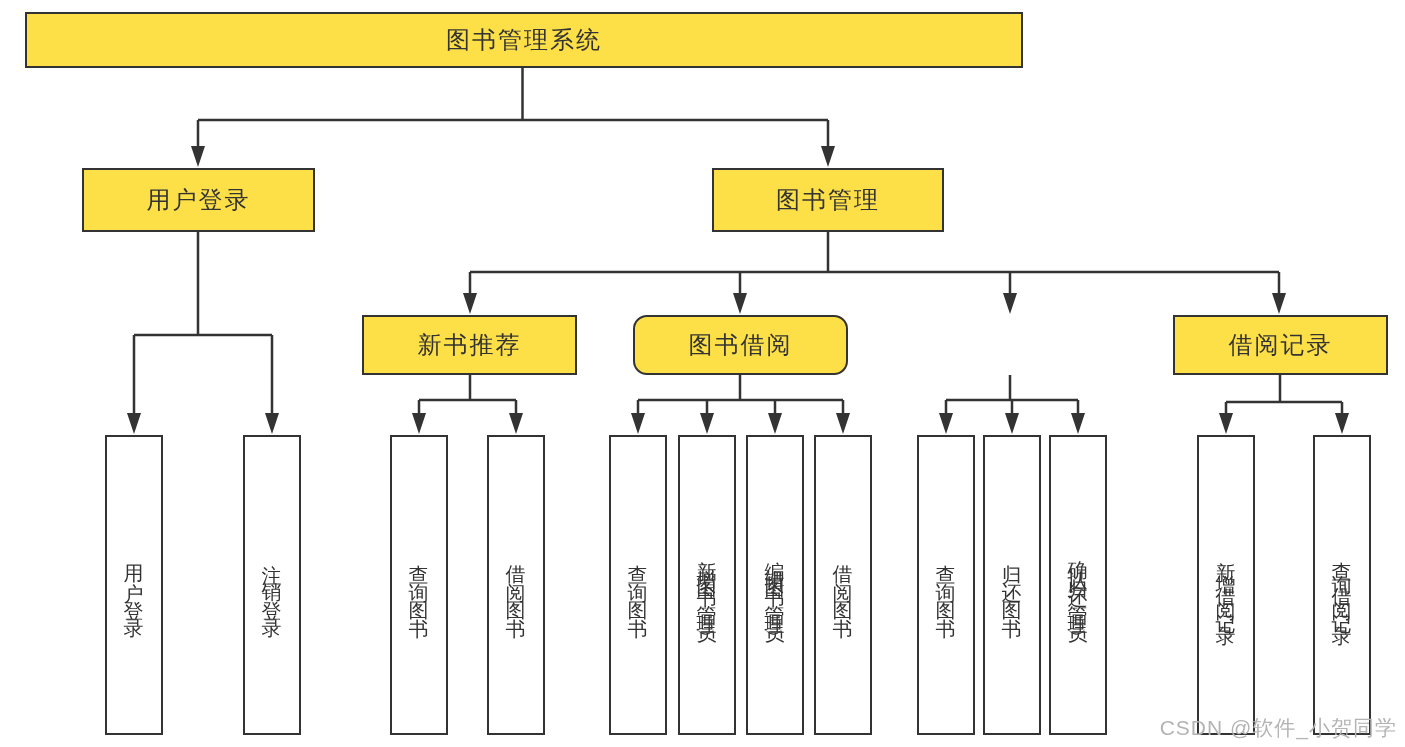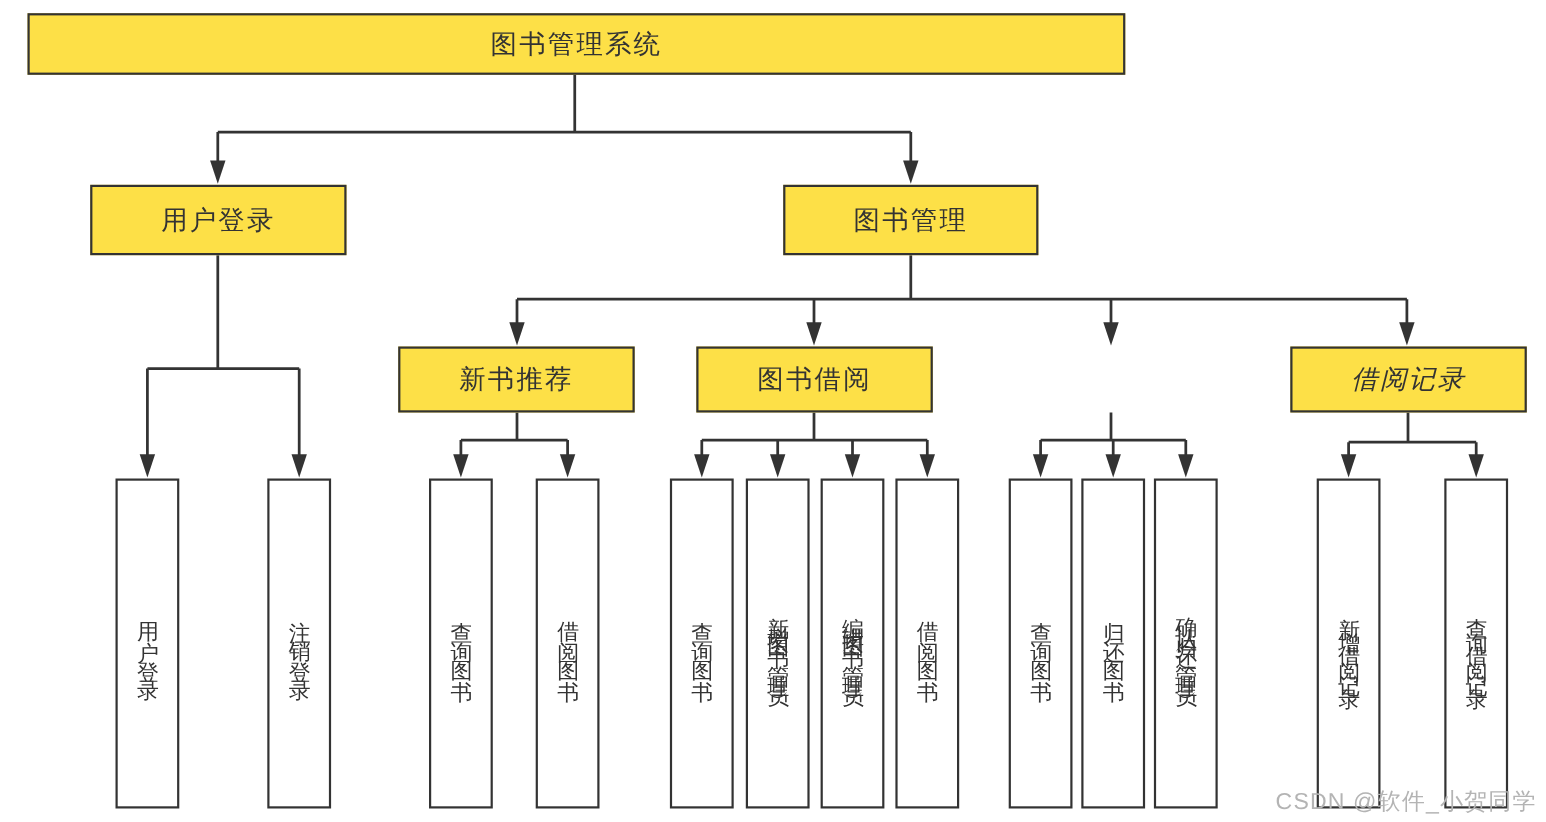--- a/index.html
+++ b/index.html
@@ -103,22 +103,22 @@
       <polygon points="1335,413 1349,413 1342,434"></polygon>
     </g>
   </svg>
 
   <div class="hbox" style="left:25px; top:12px; width:998px; height:56px;">图书管理系统</div>
 
   <div class="hbox" style="left:82px; top:168px; width:233px; height:64px;">用户登录</div>
   <div class="hbox" style="left:712px; top:168px; width:232px; height:64px;">图书管理</div>
 
   <div class="hbox" style="left:362px; top:315px; width:215px; height:60px;">新书推荐</div>
-  <div class="hbox" style="left:633px; top:315px; width:215px; height:60px;">图书借阅</div>
-  <div class="hbox" style="left:1173px; top:315px; width:215px; height:60px;font-style:italic;">借阅记录</div>
+  <div class="hbox" style="left:633px; top:315px; width:215px; height:60px;border-radius:14px;">图书借阅</div>
+  <div class="hbox" style="left:1173px; top:315px; width:215px; height:60px;">借阅记录</div>
 
   <div class="vbox" style="left:105px;">
     <span>用户登录</span>
   </div>
   <div class="vbox" style="left:243px;">
     <span>注销登录</span>
   </div>
 
   <div class="vbox" style="left:390px;">
     <span>查询图书</span>

